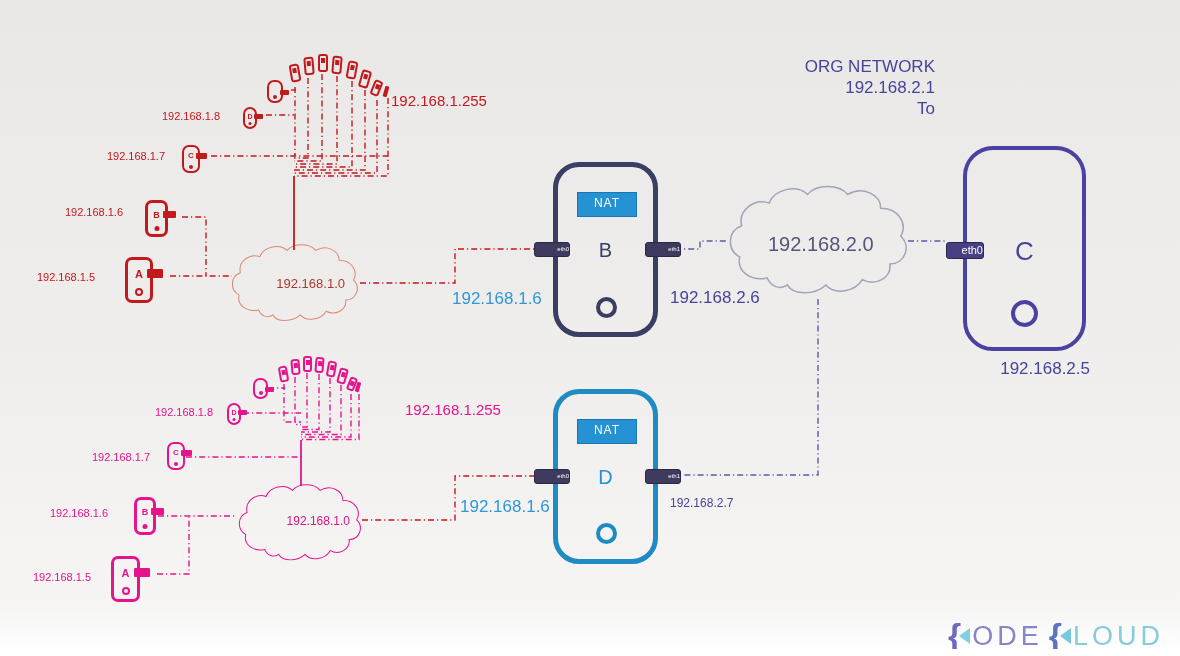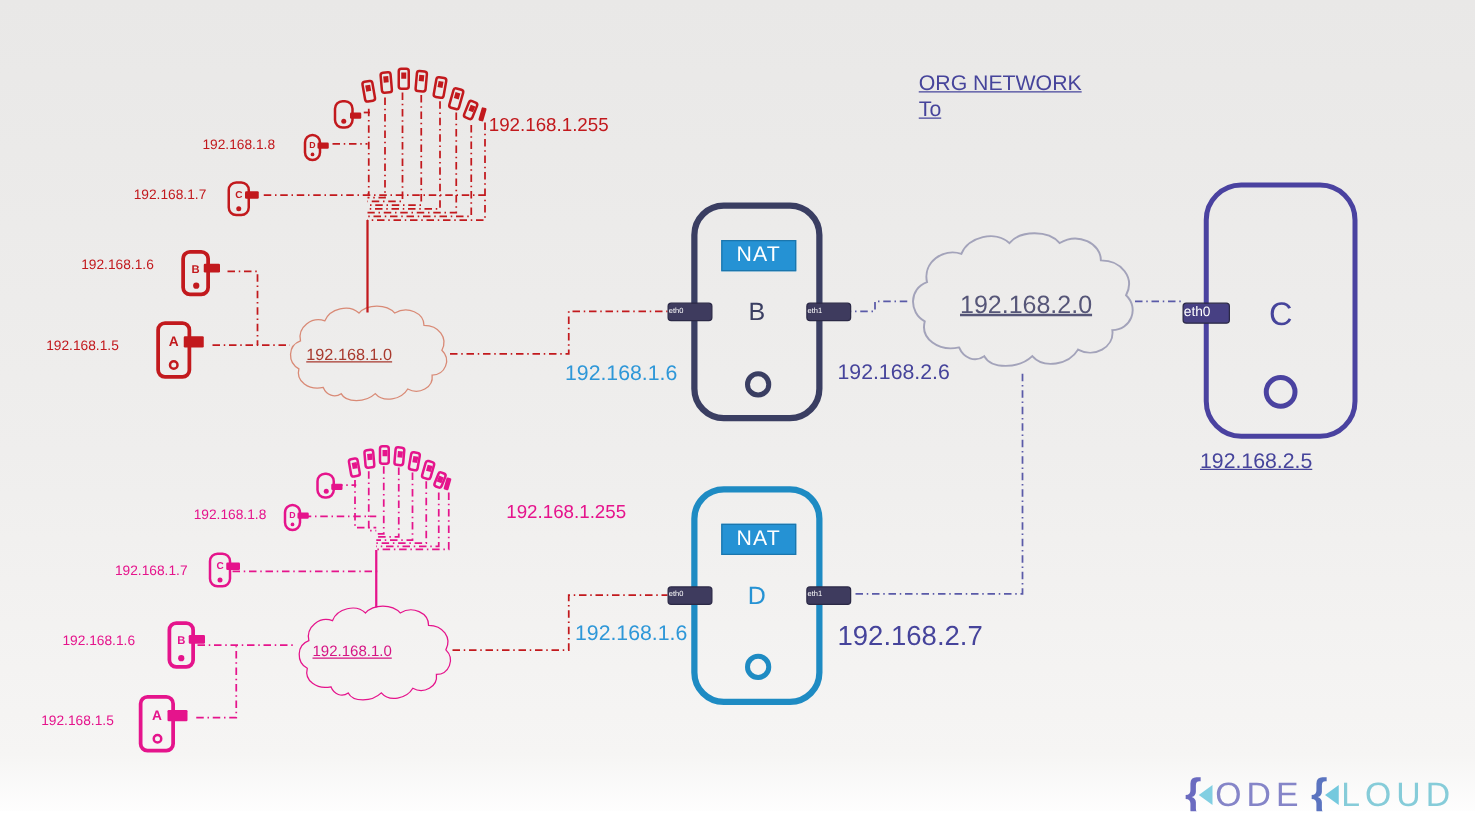--- a/index.html
+++ b/index.html
@@ -4,35 +4,35 @@
 <style>
   html,body{margin:0;padding:0;}
   #stage{
     position:relative;width:1180px;height:656px;overflow:hidden;
     background:linear-gradient(180deg,#e9e8e7 0%,#efeeed 55%,#f6f5f4 92%,#ffffff 100%);
     font-family:"Liberation Sans",sans-serif;
   }
   svg.wires{position:absolute;left:0;top:0;}
   .lbl{position:absolute;white-space:nowrap;}
   .rt{text-align:center;}
-  .ctr{text-align:left;text-decoration:underline;}
+  .ctr{text-align:right;}
   
   .phone{position:absolute;border:3px solid currentColor;border-radius:7px;box-sizing:border-box;background:transparent;}
   .pletter{position:absolute;left:0;width:100%;text-align:center;font-weight:bold;line-height:1;}
   .pport{position:absolute;background:currentColor;border-radius:1px;}
   .pdot{position:absolute;left:50%;transform:translateX(-50%);border-radius:50%;background:currentColor;}
   .pring{position:absolute;left:50%;transform:translateX(-50%);border-radius:50%;border:2.5px solid currentColor;background:transparent;box-sizing:border-box;}
   .mini{position:absolute;width:10px;height:18px;border:2px solid currentColor;border-radius:3px;box-sizing:border-box;}
   .mini i{position:absolute;top:1.5px;left:50%;transform:translateX(-50%);width:4px;height:5px;background:currentColor;}
   .tickbar{position:absolute;background:currentColor;border-radius:1px;}
   
   .bigbox{position:absolute;border-radius:26px;box-sizing:border-box;background:transparent;}
-  .natbadge{position:absolute;background:#2592d4;border:1px solid #1b76ad;color:#fff;text-align:center;font-size:17px;line-height:21px;letter-spacing:1px;}
+  .natbadge{position:absolute;background:#2592d4;border:1px solid #1b76ad;color:#fff;text-align:center;font-size:12px;line-height:21px;letter-spacing:1px;}
   .natname{position:absolute;left:0;width:100%;text-align:center;font-size:20px;line-height:1;}
-  .ethtab{position:absolute;background:#3e3b5e;border:1px solid #2b2946;border-radius:3px;color:#fff;text-align:left;box-sizing:border-box;}
+  .ethtab{position:absolute;background:#3e3b5e;border:1px solid #2b2946;border-radius:3px;color:#fff;text-align:right;box-sizing:border-box;}
   .bigdot{position:absolute;border-radius:50%;box-sizing:border-box;background:transparent;}
   
   #logo{position:absolute;left:948px;top:617px;height:36px;display:flex;align-items:center;}
   #logo .brace{font-size:34px;line-height:30px;font-weight:bold;}
   #logo .tri{width:0;height:0;border-top:8px solid transparent;border-bottom:8px solid transparent;border-right:11px solid #82cfe2;margin:2px 2px 0 -2px;display:inline-block;}
   #logo .word{font-size:27px;letter-spacing:4px;line-height:30px;margin-top:2px;}
   #botstrip{position:absolute;left:0;bottom:0;width:100%;height:7px;background:#ffffff;}
 </style>
 </head>
 <body>
@@ -152,20 +152,21 @@
   <div class="natbadge" style="left:577px;top:192px;width:58px;height:23px">NAT</div>
   <div class="natname" style="left:553px;top:240px;width:105px;color:#3a3e62">B</div>
   <div class="ethtab" style="left:534px;top:242px;width:36px;height:15px;font-size:6px;line-height:13px">eth0</div>
   <div class="ethtab" style="left:645px;top:242px;width:36px;height:15px;font-size:6px;line-height:13px">eth1</div>
   <div class="bigdot" style="left:596px;top:297px;width:21px;height:21px;border:4px solid #3a3e62"></div>
   <div class="lbl" style="left:452px;top:289px;font-size:17px;color:#2e97d8">192.168.1.6</div>
   <div class="lbl" style="left:670px;top:288px;font-size:17px;color:#46449b">192.168.2.6</div>
 
   <div class="lbl ctr" style="left:735px;top:56px;width:200px;font-size:17px;line-height:21px;color:#46449b">
     <div>ORG NETWORK</div>
+    <div>192.168.2.1</div>
     <div>To</div>
   </div>
   <div class="lbl ctr" style="left:768px;top:233px;width:100px;font-size:20px;color:#565678">192.168.2.0</div>
 
   <div class="bigbox" style="left:963px;top:146px;width:123px;height:205px;border:4px solid #4a42a0;border-radius:30px"></div>
   <div class="ethtab" style="left:946px;top:242px;width:38px;height:17px;font-size:11px;line-height:15px;background:#474083">eth0</div>
   <div class="natname" style="left:963px;top:238px;width:123px;font-size:26px;color:#46449b">C</div>
   <div class="bigdot" style="left:1011px;top:300px;width:27px;height:27px;border:4px solid #4a42a0"></div>
   <div class="lbl ctr" style="left:960px;top:359px;width:130px;font-size:17px;color:#46449b">192.168.2.5</div>
 
@@ -223,21 +224,21 @@
     </div>
   <div class="tickbar" style="left:356px;top:382px;width:3.5px;height:10px;color:#e5148c;transform:rotate(16deg)"></div>
 
   <div class="bigbox" style="left:553px;top:389px;width:105px;height:175px;border:5px solid #1e8bc3"></div>
   <div class="natbadge" style="left:577px;top:419px;width:58px;height:23px">NAT</div>
   <div class="natname" style="left:553px;top:467px;width:105px;color:#2592d4">D</div>
   <div class="ethtab" style="left:534px;top:469px;width:36px;height:15px;font-size:6px;line-height:13px">eth0</div>
   <div class="ethtab" style="left:645px;top:469px;width:36px;height:15px;font-size:6px;line-height:13px">eth1</div>
   <div class="bigdot" style="left:596px;top:523px;width:21px;height:21px;border:4px solid #1e8bc3"></div>
   <div class="lbl" style="left:460px;top:497px;font-size:17px;color:#2e97d8">192.168.1.6</div>
-  <div class="lbl" style="left:670px;top:496px;font-size:22px;color:#46449b">192.168.2.7</div>
+  <div class="lbl" style="left:670px;top:496px;font-size:12px;color:#46449b">192.168.2.7</div>
 
   <div id="logo">
     <span class="brace" style="color:#6b6bc0">{</span>
       <span class="tri"></span>
       <span class="word" style="color:#8585c8">ODE</span>
     <span class="brace" style="color:#5b74c0;margin-left:6px">{</span>
       <span class="tri" style="border-right-color:#74c9de"></span>
       <span class="word" style="color:#86ccd9">LOUD</span>
   </div>
 

